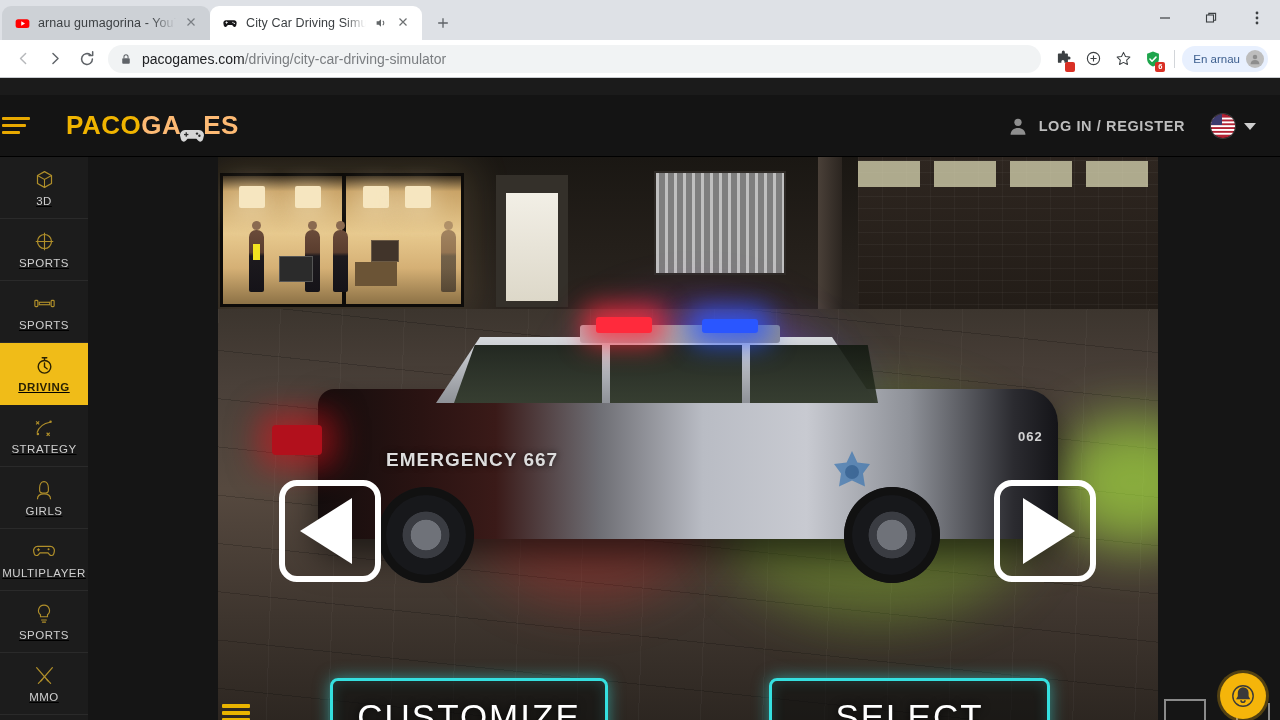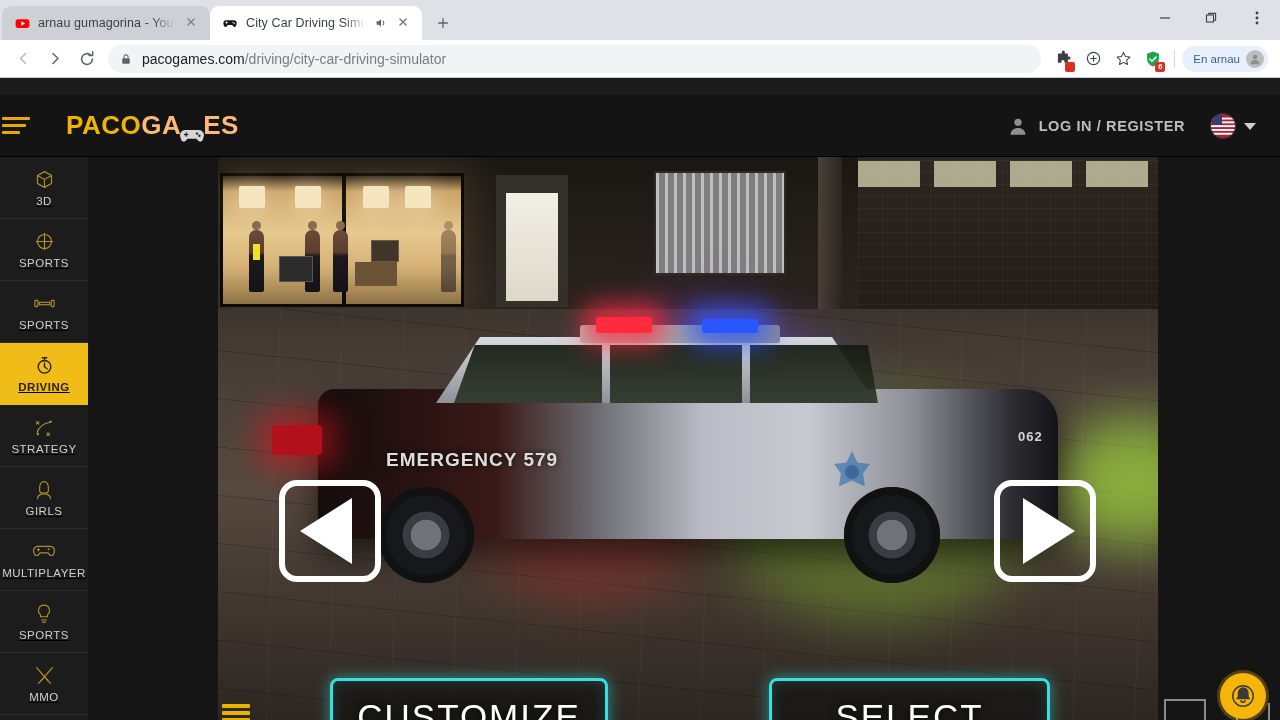--- a/index.html
+++ b/index.html
@@ -624,21 +624,21 @@
         <div class="car">
           <div class="carbody"></div>
           <div class="roof"></div>
           <div class="glass glassA"></div>
           <div class="glass glassB"></div>
           <div class="glass glassC"></div>
           <div class="lightbar"></div>
           <div class="bulbR"></div>
           <div class="bulbB"></div>
           <div class="taillight"></div>
-          <div class="emerg">EMERGENCY 579</div>
+          <div class="emerg">EMERGENCY 667</div>
           <div class="badgestar">
             <svg width="56" height="56" viewBox="0 0 56 56">
                 <path d="M28 4l5.4 11.6L46 17l-7 9.6 2 13L28 33.6 15 39.6l2-13-7-9.6 12.6-1.4z" fill="#2f6fb0" opacity=".75"></path>
                 <circle cx="28" cy="25" r="7" fill="#1d4f84" opacity=".7"></circle>
               </svg>
           </div>
           <div class="carnum">062</div>
           <div class="wheel wheelL"></div>
           <div class="wheel wheelR"></div>
         </div>

